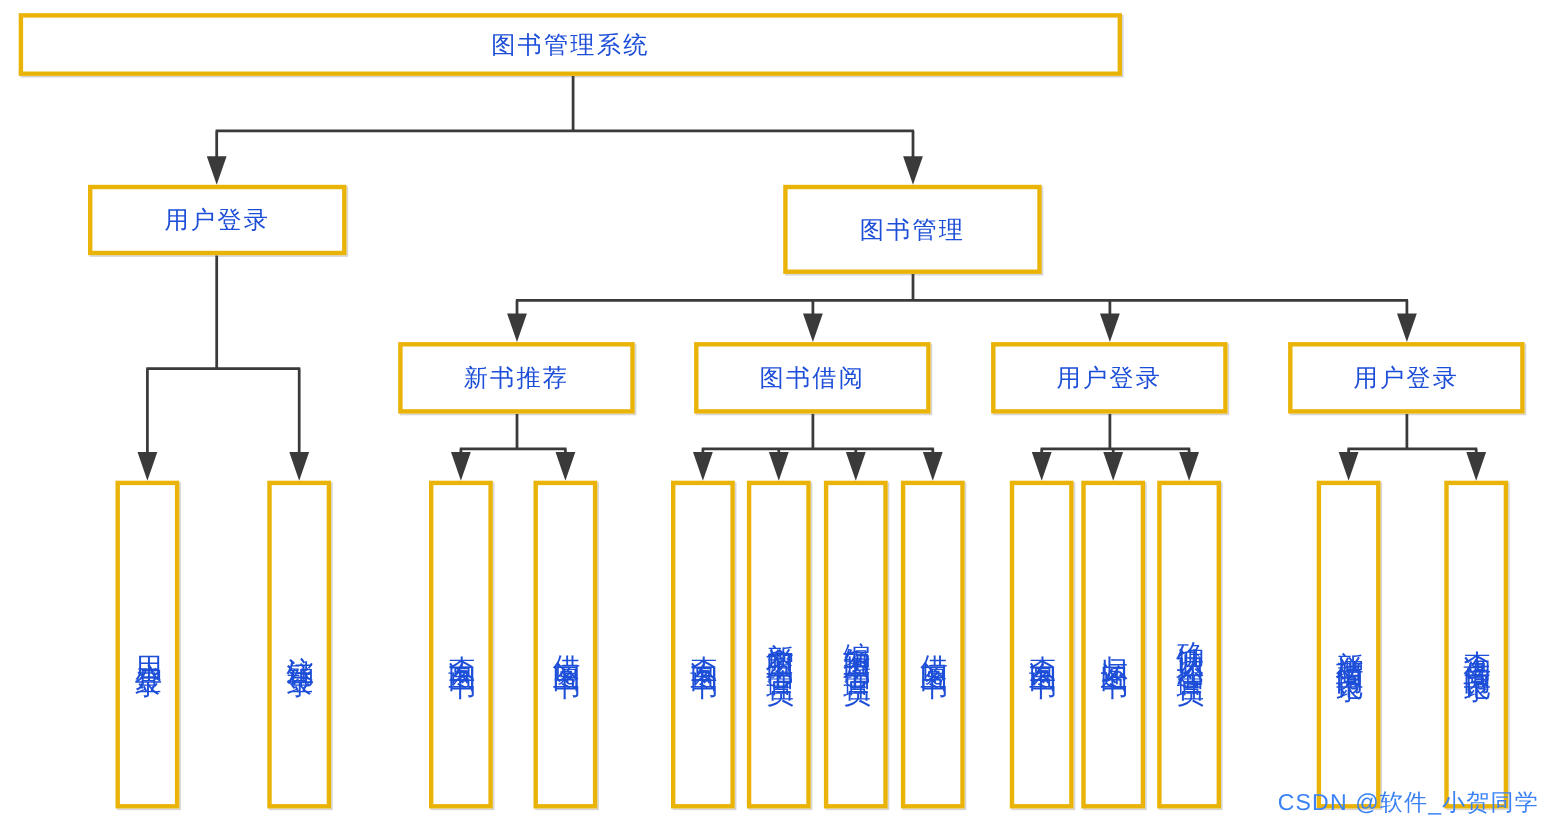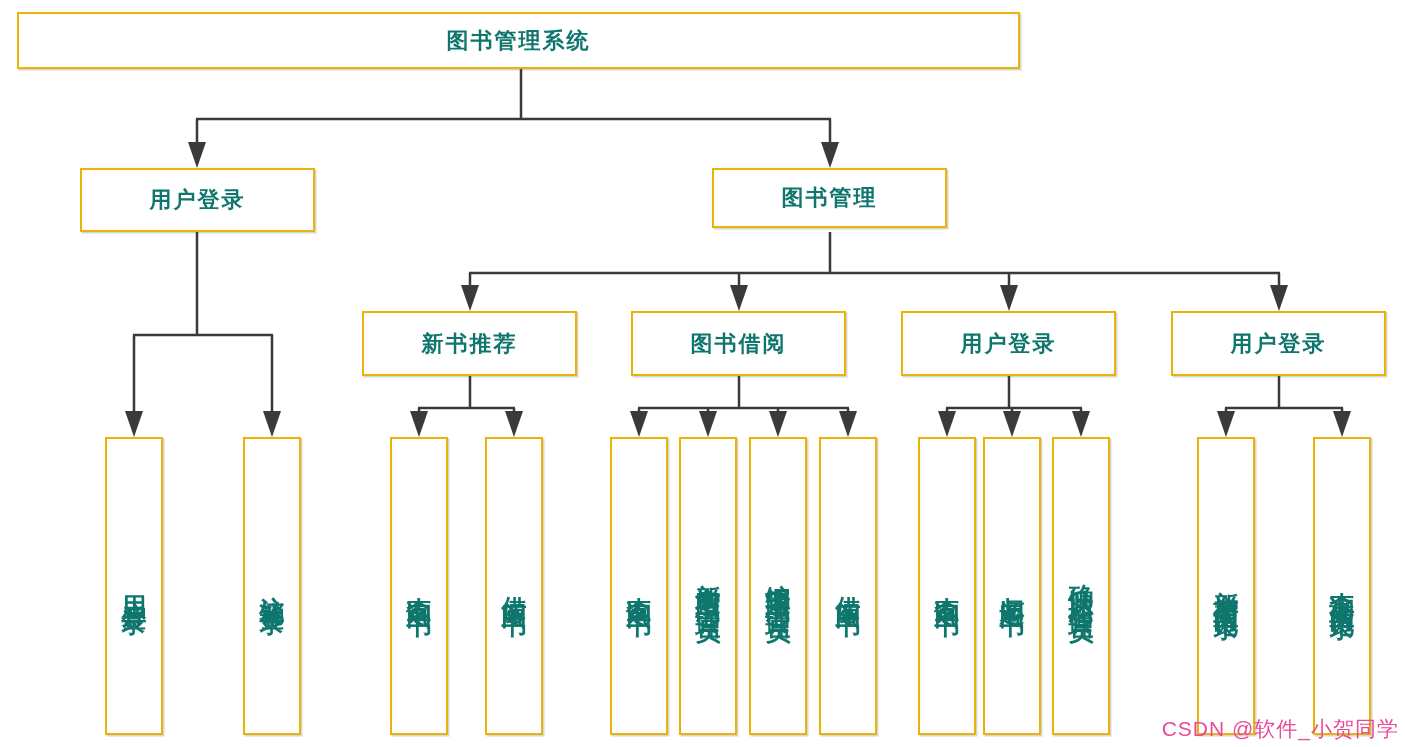--- a/index.html
+++ b/index.html
@@ -18,45 +18,44 @@
   .connector-layer {
     position: absolute;
     left: 0; top: 0;
     width: 1405px;
     height: 747px;
     pointer-events: none;
   }
   .node {
     position: absolute;
     box-sizing: border-box;
-    border: 2px solid #eab308;
+    border: 4px solid #eab308;
     background: #ffffff;
-    color: #0f766e;
+    color: #1d4ed8;
     display: flex;
     align-items: center;
     justify-content: center;
     box-shadow: 1.5px 1.5px 0 rgba(90,90,90,0.25);
-    font-weight: bold;
   }
   .node.h {
     font-size: 22px;
     letter-spacing: 2px;
     white-space: nowrap;
   }
   .node.v {
     writing-mode: vertical-rl;
     font-size: 25px;
     letter-spacing: 5px;
     line-height: 1;
   }
   
   .n-root   { left: 17px;  top: 12px;  width: 1003px; height: 57px; font-size: 21px; }
   
   .n-user-login { left: 80px;  top: 168px; width: 235px; height: 64px; }
-  .n-book-mgmt  { left: 712px; top: 168px; width: 235px; height: 60px; }
+  .n-book-mgmt  { left: 712px; top: 168px; width: 235px; height: 81px; }
   
   .n-l3 { top: 311px; width: 215px; height: 65px; }
   .n-new-book   { left: 362px;  }
   .n-book-borrow{ left: 631px;  }
   .n-cur-borrow { left: 901px;  }
   .n-borrow-rec { left: 1171px; }
   
   .n-l4 { top: 437px; width: 58px; height: 298px; }
   .n-leaf-login       { left: 105px;  }
   .n-leaf-logout      { left: 243px;  }
@@ -69,21 +68,21 @@
   .n-leaf-query3      { left: 918px;  }
   .n-leaf-return      { left: 983px;  }
   .n-leaf-confirm     { left: 1052px; }
   .n-leaf-add-record  { left: 1197px; }
   .n-leaf-query-record{ left: 1313px; }
   .watermark {
     position: absolute;
     right: 6px;
     bottom: 4px;
     font-size: 21px;
-    color: #ec4899;
+    color: #3b82f6;
     letter-spacing: 1px;
     white-space: nowrap;
   }
 </style>
 </head>
 <body>
 
 <div class="stage">
 
   <svg class="connector-layer" width="1405" height="747" viewBox="0 0 1405 747" fill="none" stroke="#3a3a3a" stroke-width="2.5">

